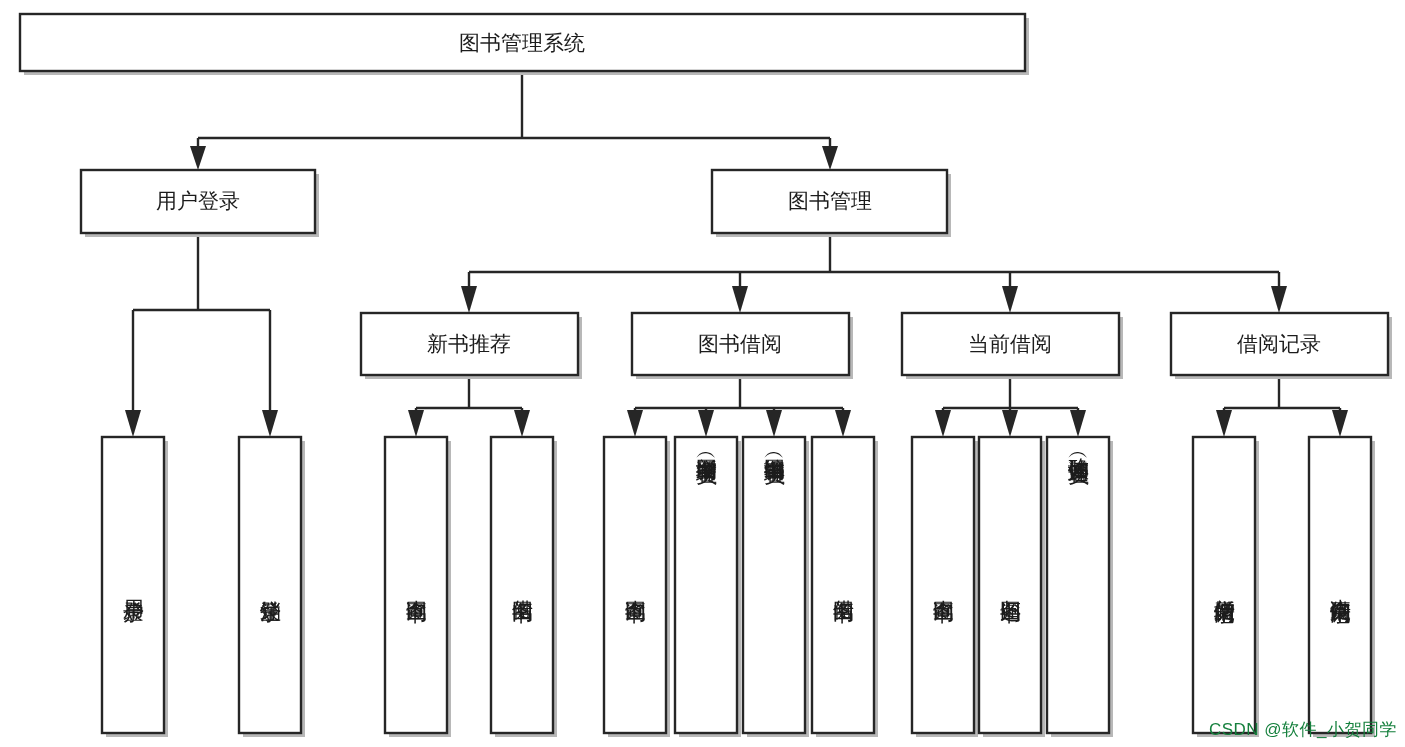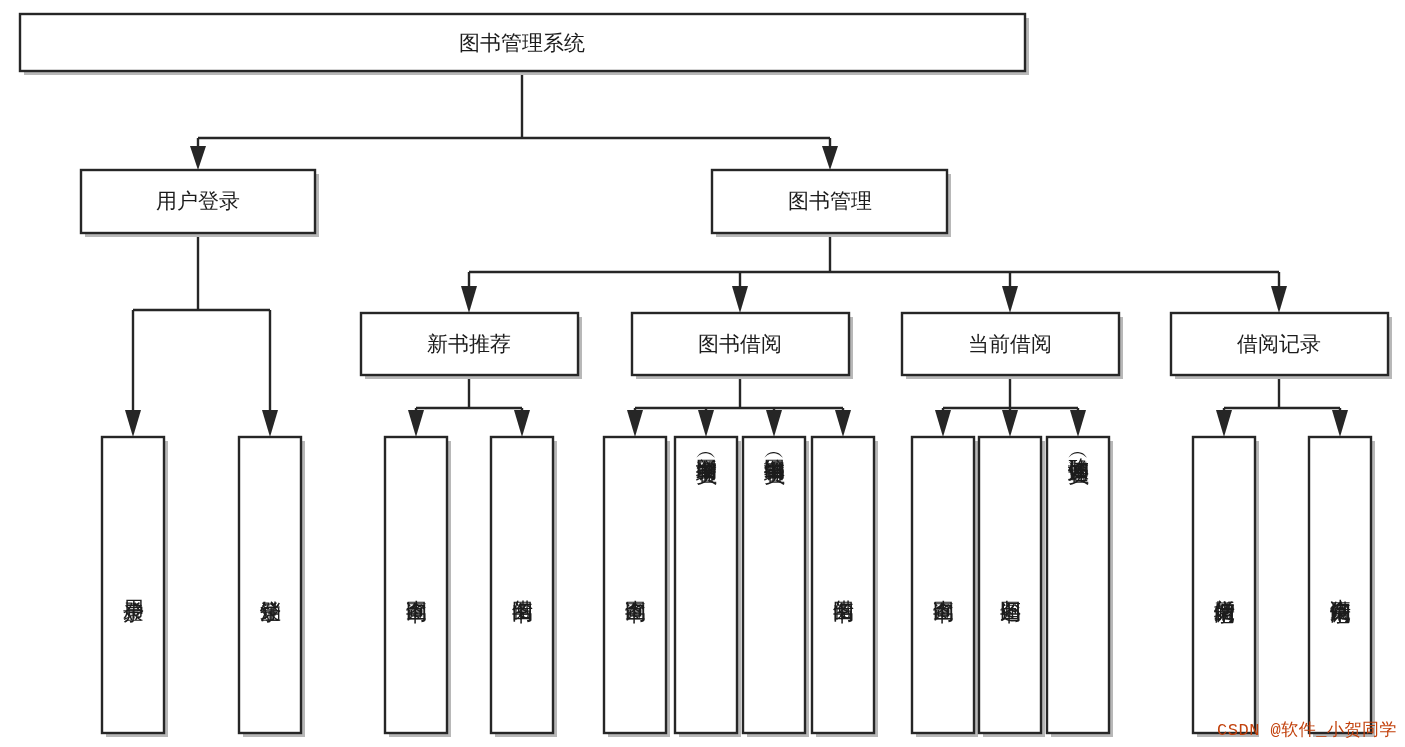--- a/index.html
+++ b/index.html
@@ -68,23 +68,23 @@
     line-height: 1.18;
     color: #1c1c1c;
     letter-spacing: 1px;
     white-space: nowrap;
     text-align: center;
   }
   .watermark {
     position: absolute;
     right: 8px;
     bottom: 6px;
-    font-family: Liberation Mono, monospace;
+    font-family: Liberation Sans, sans-serif;
     font-size: 17px;
-    color: #c2410c;
+    color: #15803d;
     letter-spacing: 0.5px;
     user-select: none;
   }
 </style>
 </head>
 <body>
 
 <div id="diagram-root">
 
   <svg class="diagram" viewBox="0 0 1405 747" xmlns="http://www.w3.org/2000/svg">

